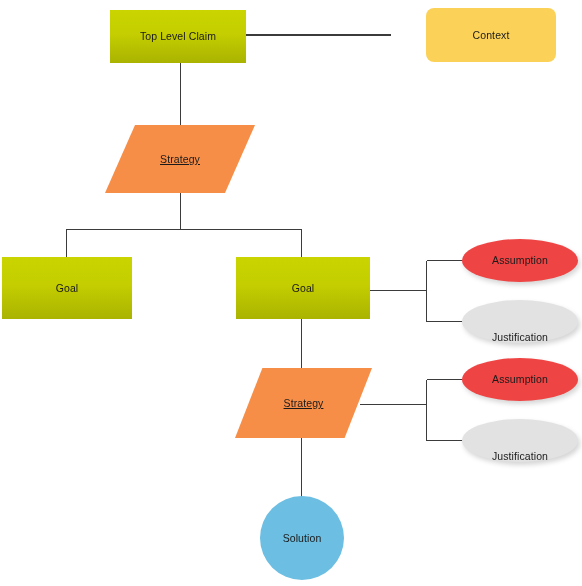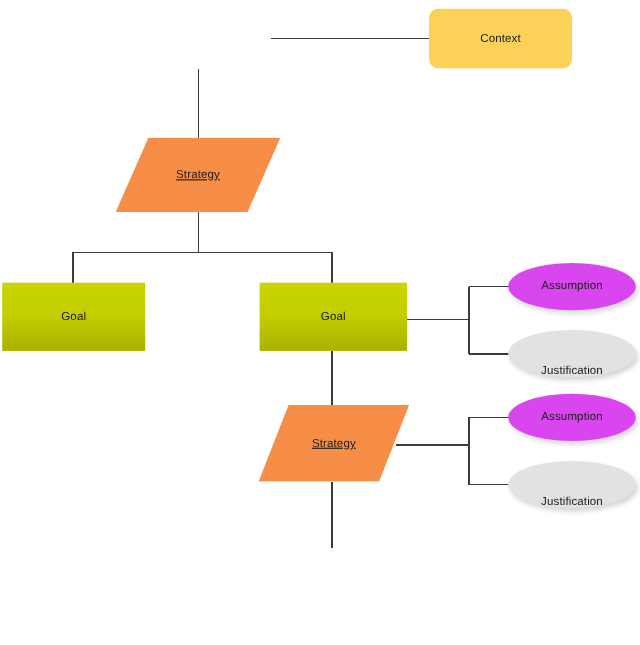--- a/index.html
+++ b/index.html
@@ -43,20 +43,21 @@
 
   
   .n-goal {
     background: linear-gradient(to bottom, #c9d400 0%, #c4ce00 45%, #aab300 100%);
   }
 
   
   .n-context {
     background: #fbd257;
     border-radius: 8px;
+    margin-left: 36px;
   }
 
   
   .n-strategy {
     background: #f78e47;
     -webkit-clip-path: polygon(20% 0%, 100% 0%, 80% 100%, 0% 100%);
     clip-path: polygon(20% 0%, 100% 0%, 80% 100%, 0% 100%);
     text-decoration: underline;
   }
 
@@ -65,21 +66,21 @@
     background: #6cbee2;
     border-radius: 50%;
   }
 
   
   .n-ellipse {
     border-radius: 50%;
     box-shadow: 2px 3px 5px rgba(0,0,0,0.17);
   }
   .n-assumption {
-    background: #d946ef;
+    background: #ef4444;
   }
   .n-justification {
     background: #e2e2e2;
     align-items: flex-end;
   }
 </style>
 </head>
 <body>
 
 <div id="canvas">
@@ -105,20 +106,23 @@
 
       <line x1="360" y1="404.5" x2="427" y2="404.5"></line>
       <line x1="426.5" y1="379.5" x2="426.5" y2="440.5"></line>
       <line x1="426.5" y1="379.5" x2="468" y2="379.5"></line>
       <line x1="426.5" y1="440.5" x2="468" y2="440.5"></line>
 
       <line x1="301.5" y1="438" x2="301.5" y2="498"></line>
     </g>
   </svg>
 
+  <div class="node n-goal" style="left:110px; top:10px; width:136px; height:53px;">
+    <span>Top Level Claim</span>
+  </div>
 
   <div class="node n-context" style="left:390px; top:8px; width:130px; height:54px;">
     <span>Context</span>
   </div>
 
   <div class="node n-strategy" style="left:105px; top:125px; width:150px; height:68px;">
     <span>Strategy</span>
   </div>
 
   <div class="node n-goal" style="left:2px; top:257px; width:130px; height:62px;">
@@ -142,14 +146,17 @@
   </div>
 
   <div class="node n-ellipse n-assumption" style="left:462px; top:358px; width:116px; height:43px;">
     <span>Assumption</span>
   </div>
 
   <div class="node n-ellipse n-justification" style="left:462px; top:419px; width:116px; height:43px;">
     <span>Justification</span>
   </div>
 
+  <div class="node n-solution" style="left:260px; top:496px; width:84px; height:84px;">
+    <span>Solution</span>
+  </div>
 
 </div>
 
 </body></html>

